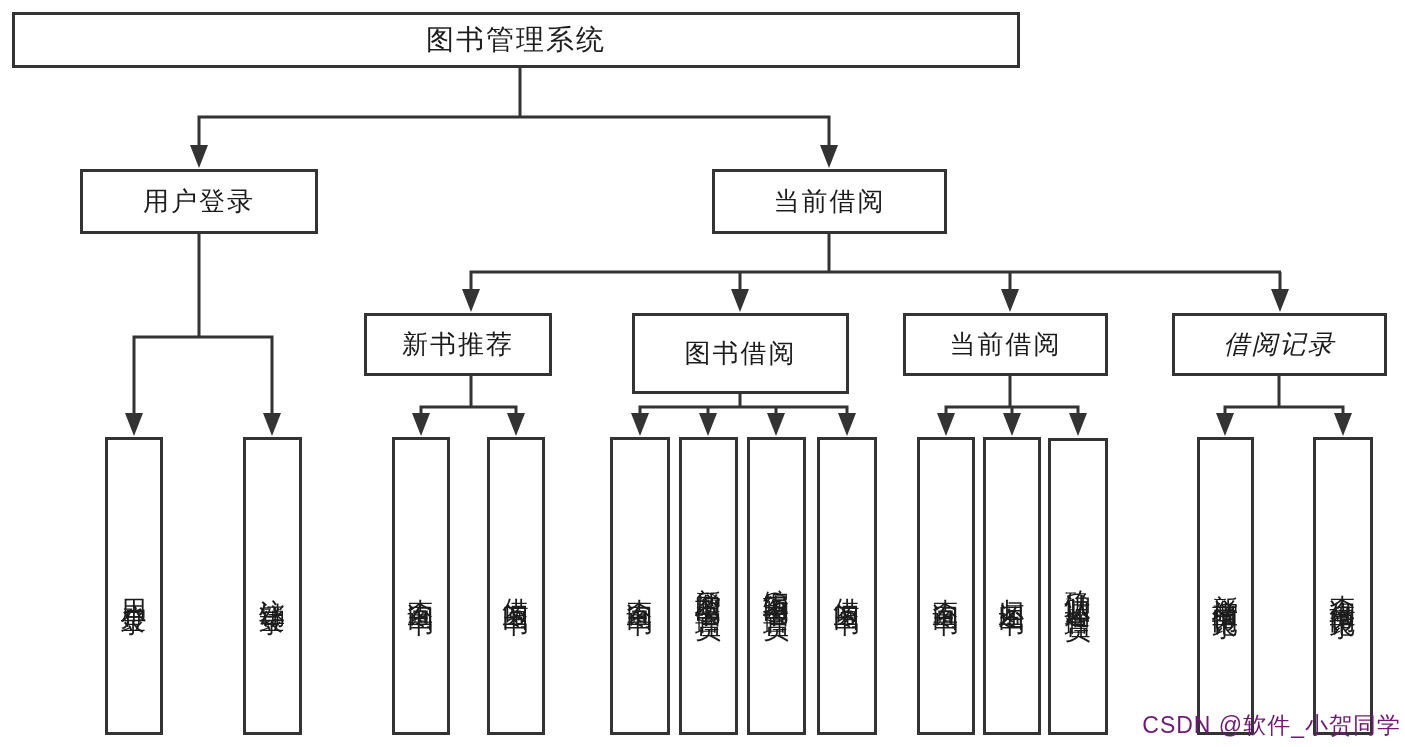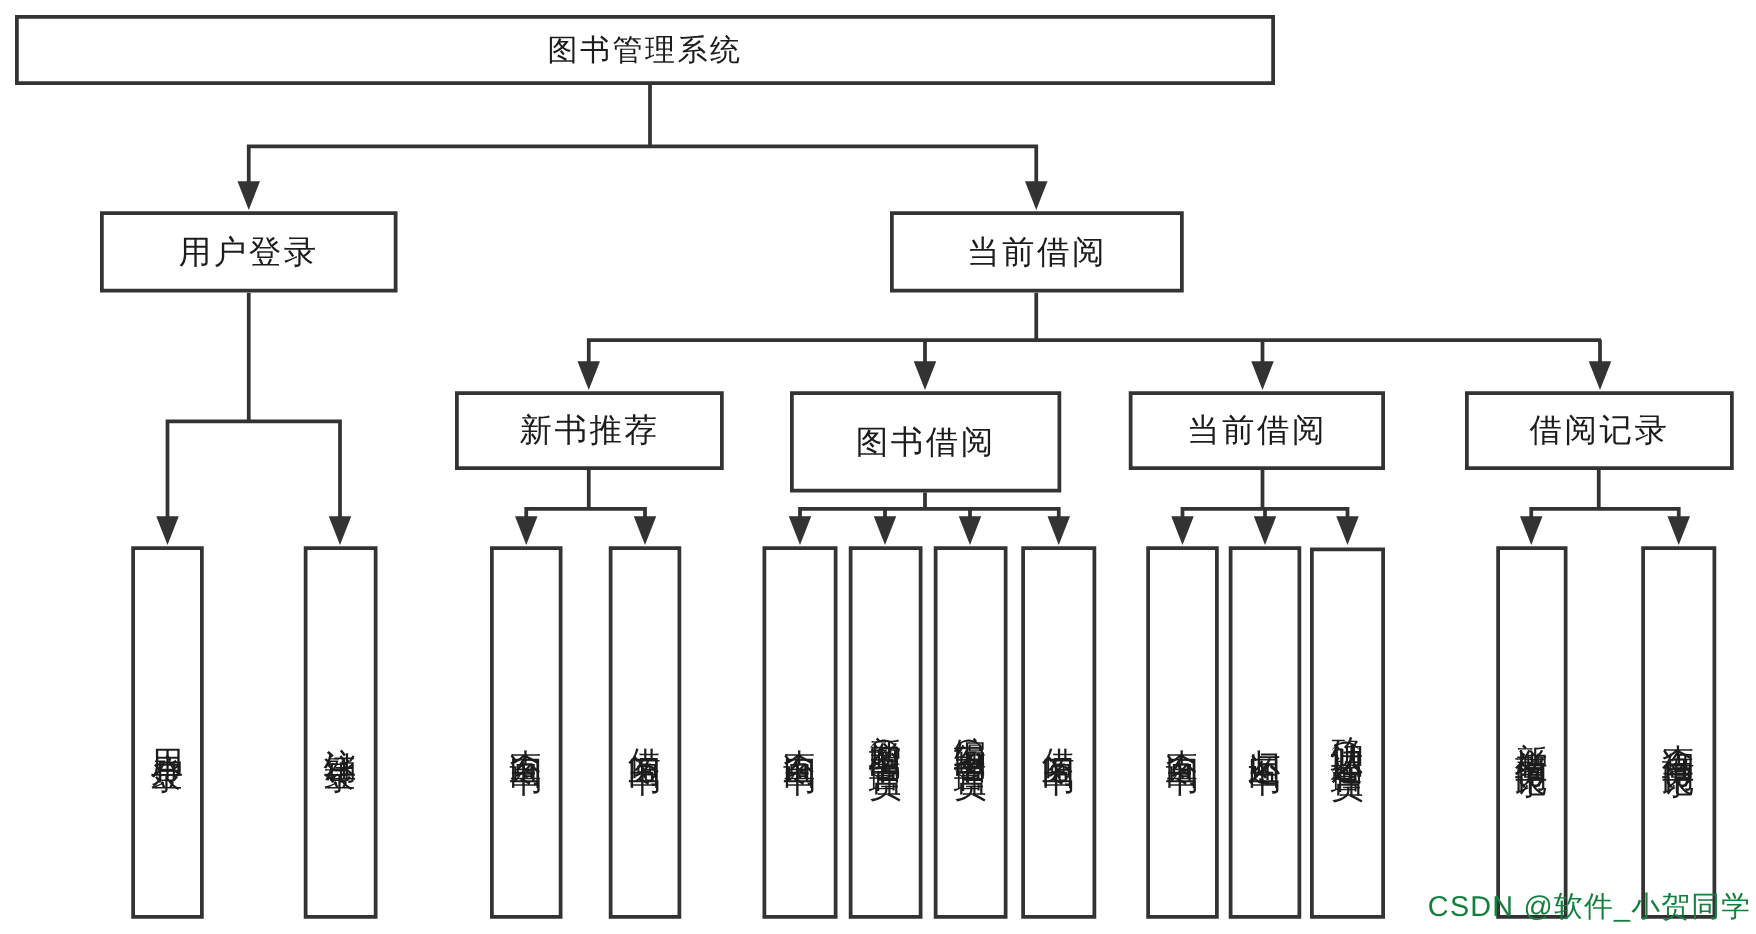--- a/index.html
+++ b/index.html
@@ -31,37 +31,37 @@
     align-items: center;
     justify-content: center;
     color: #1c1c1c;
   }
   .box.h span {
     font-size: 26px;
     letter-spacing: 2px;
     white-space: nowrap;
   }
   .box.root span {
-    font-size: 24px;
+    font-size: 28px;
     letter-spacing: 2px;
   }
   .box.v span {
     writing-mode: vertical-rl;
     text-orientation: mixed;
     font-size: 26px;
     letter-spacing: 4px;
     line-height: 1;
     white-space: nowrap;
   }
   .watermark {
     position: absolute;
     right: 4px;
     bottom: 6px;
     font-size: 23px;
-    color: #15803d;
+    color: #701a75;
     letter-spacing: 1px;
     white-space: nowrap;
   }
 </style>
 </head>
 <body>
 
 <div class="canvas">
 
   <svg class="connectors" viewBox="0 0 1405 747" xmlns="http://www.w3.org/2000/svg" aria-hidden="true">
@@ -127,30 +127,30 @@
     <span>图书管理系统</span>
   </div>
 
   <div class="box h" style="left:80px; top:169px; width:238px; height:65px;">
     <span>用户登录</span>
   </div>
   <div class="box h" style="left:712px; top:169px; width:235px; height:65px;">
     <span>当前借阅</span>
   </div>
 
-  <div class="box h" style="left:364px; top:313px; width:215px; height:63px;">
+  <div class="box h" style="left:364px; top:313px; width:188px; height:63px;">
     <span>新书推荐</span>
   </div>
   <div class="box h" style="left:632px; top:313px; width:217px; height:81px;">
     <span>图书借阅</span>
   </div>
   <div class="box h" style="left:903px; top:313px; width:205px; height:63px;">
     <span>当前借阅</span>
   </div>
-  <div class="box h" style="left:1172px; top:313px; width:215px; height:63px;">
+  <div class="box h" style="left:1172px; top:313px; width:215px; height:63px;font-style:italic;">
     <span>借阅记录</span>
   </div>
 
   <div class="box v" style="left:105px; top:437px; width:58px; height:298px;">
     <span>用户登录</span>
   </div>
   <div class="box v" style="left:243px; top:437px; width:59px; height:298px;">
     <span>注销登录</span>
   </div>
 

